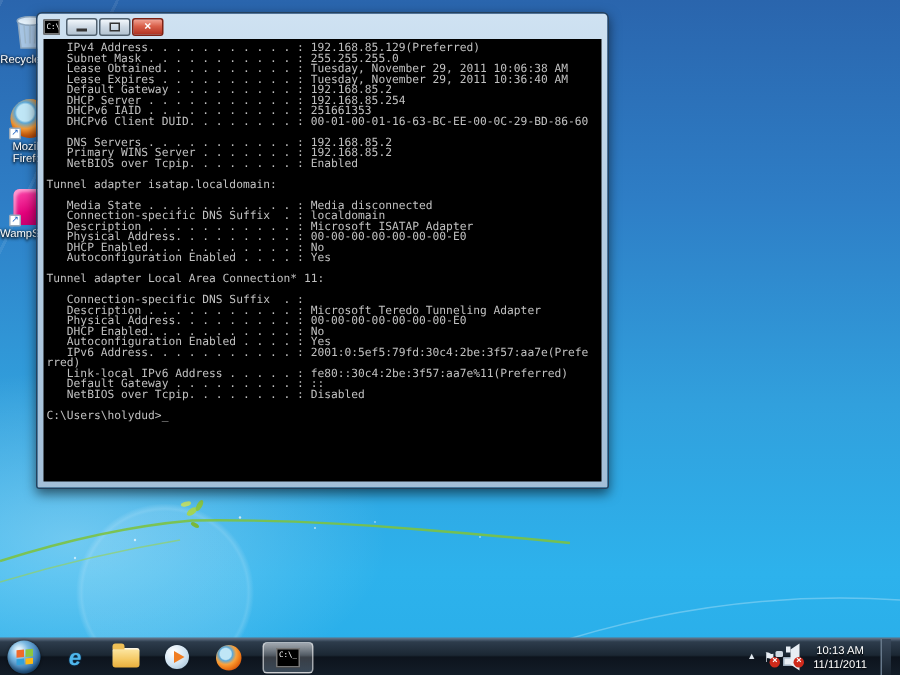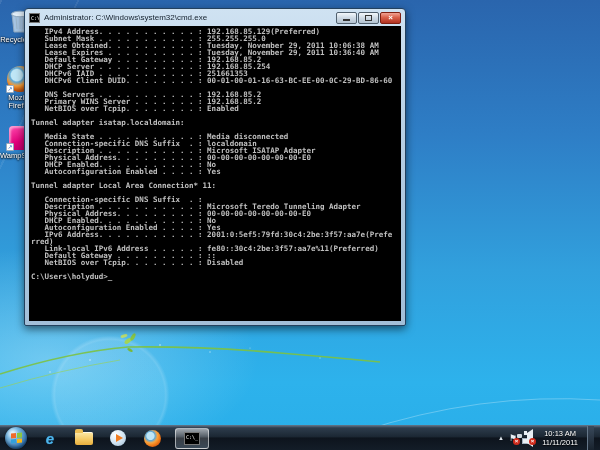--- a/index.html
+++ b/index.html
@@ -35,21 +35,21 @@
   .cmd-mini-icon { width:11px; height:10px; background:#000; border:1px solid #777; margin-right:4px; flex:0 0 auto;
     color:#fff; font-family:"DejaVu Sans Mono",monospace; font-size:5px; line-height:8px; padding-left:1px; overflow:hidden; }
   #title-text { font-size:8px; color:#14202c; white-space:nowrap; overflow:hidden; flex:1 1 auto; }
   #win-buttons { display:flex; gap:1px; flex:0 0 auto; }
   .wbtn { width:21px; height:12px; border:1px solid #51616f; border-radius:2px; display:flex; align-items:center; justify-content:center;
     background:linear-gradient(180deg,#f3f8fc,#cdd9e4 50%,#b4c4d2); }
   .wbtn .bar { width:7px; height:2px; background:#333; margin-top:4px; }
   .wbtn .box { width:7px; height:6px; border:1px solid #333; }
   .wbtn.close { background:linear-gradient(180deg,#f1a394,#d9604a 45%,#b03121); border-color:#7e2013; color:#fff; font-size:8px; line-height:8px; font-weight:bold; }
   #console { position:absolute; left:4px; right:4px; top:17px; bottom:4px; background:#000; overflow:hidden; }
-  #console pre { font-family:"DejaVu Sans Mono","Liberation Mono",monospace; font-size:7.5px; line-height:7px; color:#c0c0c0; padding:2px 0 0 2px; white-space:pre;font-weight:bold; }
+  #console pre { font-family:"DejaVu Sans Mono","Liberation Mono",monospace; font-size:7.5px; line-height:7px; color:#c0c0c0; padding:2px 0 0 2px; white-space:pre; }
 
   
   #taskbar { position:absolute; left:0; bottom:0; width:600px; height:25px;
     background:linear-gradient(180deg,#55667a 0%, #2d3c4c 8%, #1b2733 45%, #0d141d 50%, #131d28 100%);
     border-top:1px solid #5c6f82; display:flex; align-items:center; }
   .tb-icon { width:26px; height:23px; margin:0 4px; display:flex; align-items:center; justify-content:center; position:relative; }
   #start-orb { width:22px; height:22px; margin-left:5px; margin-right:6px; border-radius:50%;
     background:radial-gradient(circle at 35% 30%, #dff1fb 0 8%, #79b8e2 30%, #2e6da8 70%, #123a63 100%);
     box-shadow:inset 0 -2px 3px rgba(0,0,0,.4), 0 0 2px rgba(0,0,0,.6); display:flex; align-items:center; justify-content:center; }
   .orb-flag { width:11px; height:10px; display:grid; grid-template-columns:1fr 1fr; grid-template-rows:1fr 1fr; gap:1px; transform:skewY(-6deg); }
@@ -130,21 +130,20 @@
     <div class="art">
       <div class="wamp-sq"></div>
       <span class="shortcut-badge">↗</span>
     </div>
     <div class="lbl">WampServer</div>
   </div>
 
   <div id="cmd-window">
     <div id="titlebar">
       <div class="cmd-mini-icon">C:\_</div>
-      <div id="title-text">Administrator: C:\Windows\system32\cmd.exe</div>
       <div id="win-buttons">
         <div class="wbtn">
             <span class="bar"></span>
           </div>
         <div class="wbtn">
             <span class="box"></span>
           </div>
         <div class="wbtn close">×</div>
       </div>
     </div>

